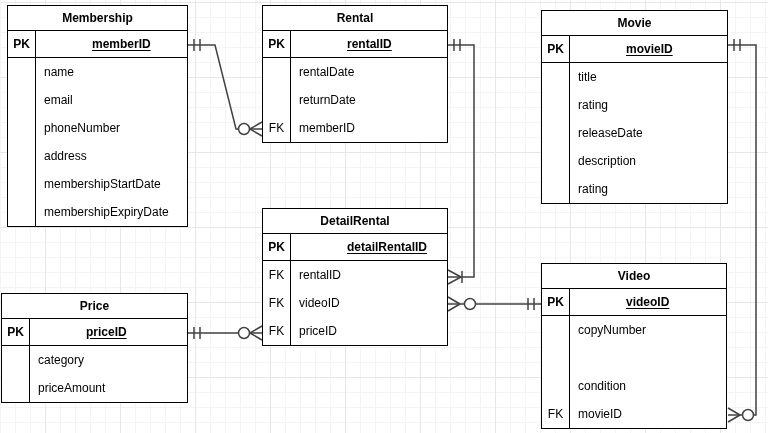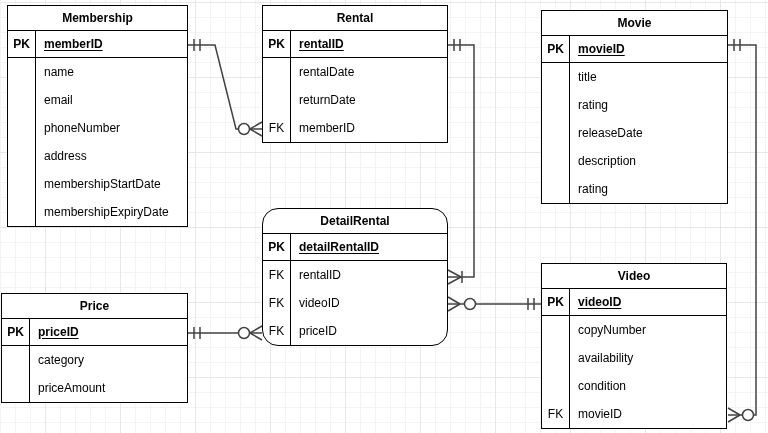--- a/index.html
+++ b/index.html
@@ -25,21 +25,21 @@
   .entity{
     position:absolute;z-index:2;box-sizing:border-box;
     background:#ffffff;border:1.5px solid #000;
   }
   .t-title{
     height:23.5px;border-bottom:1.5px solid #000;
     display:flex;align-items:center;justify-content:center;
     font-weight:bold;
   }
   .t-row{display:flex;height:28px;align-items:stretch;}
-  .t-row.t-pk{height:26.5px;border-bottom:1.5px solid #000;}
+  .t-row.t-pk{height:26.5px;border-bottom:1.5px solid #000;gap:48px;}
   .kcol{
     flex:0 0 28px;width:28px;box-sizing:border-box;
     border-right:1.5px solid #000;
     display:flex;align-items:center;justify-content:center;
   }
   .kbold{font-weight:bold;}
   .fname{
     flex:1;display:flex;align-items:center;
     padding-left:8px;white-space:nowrap;overflow:hidden;
   }
@@ -191,21 +191,21 @@
     <div class="t-row">
       <span class="kcol"></span>
       <span class="fname">description</span>
     </div>
     <div class="t-row">
       <span class="kcol"></span>
       <span class="fname">rating</span>
     </div>
   </div>
 
-  <div class="entity" style="left:262px;top:208px;width:186px;border-radius:16px;">
+  <div class="entity" style="left:262px;top:208px;width:186px;">
     <div class="t-title">DetailRental</div>
     <div class="t-row t-pk">
       <span class="kcol kbold">PK</span>
       <span class="fname pkname">detailRentalID</span>
     </div>
     <div class="t-row">
       <span class="kcol">FK</span>
       <span class="fname">rentalID</span>
     </div>
     <div class="t-row">
@@ -239,21 +239,20 @@
     <div class="t-row t-pk">
       <span class="kcol kbold">PK</span>
       <span class="fname pkname">videoID</span>
     </div>
     <div class="t-row">
       <span class="kcol"></span>
       <span class="fname">copyNumber</span>
     </div>
     <div class="t-row">
       <span class="kcol"></span>
-      <span class="fname">availability</span>
     </div>
     <div class="t-row">
       <span class="kcol"></span>
       <span class="fname">condition</span>
     </div>
     <div class="t-row">
       <span class="kcol">FK</span>
       <span class="fname">movieID</span>
     </div>
   </div>

